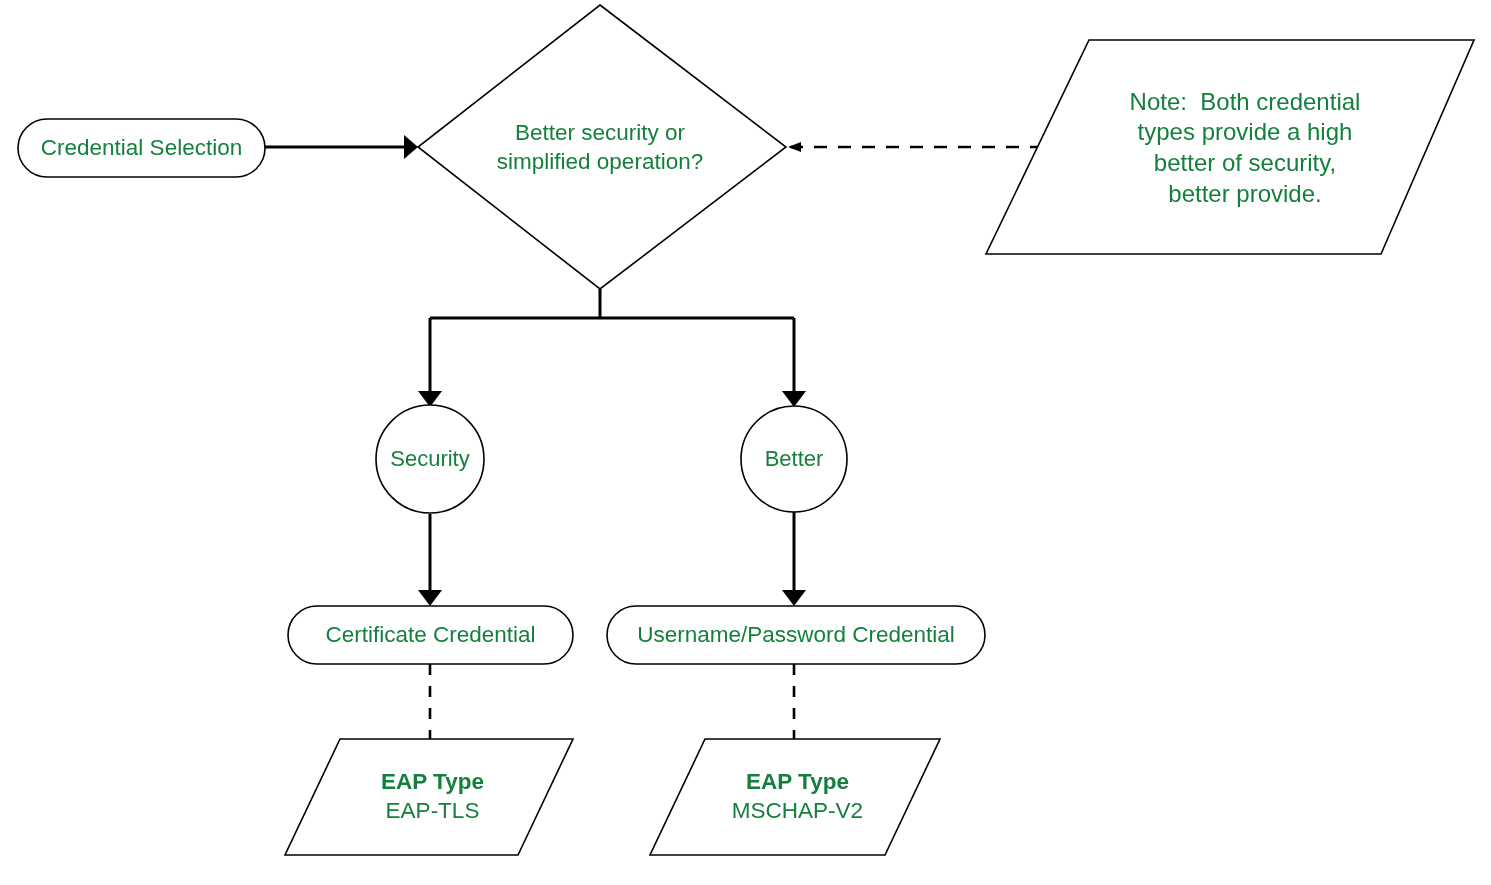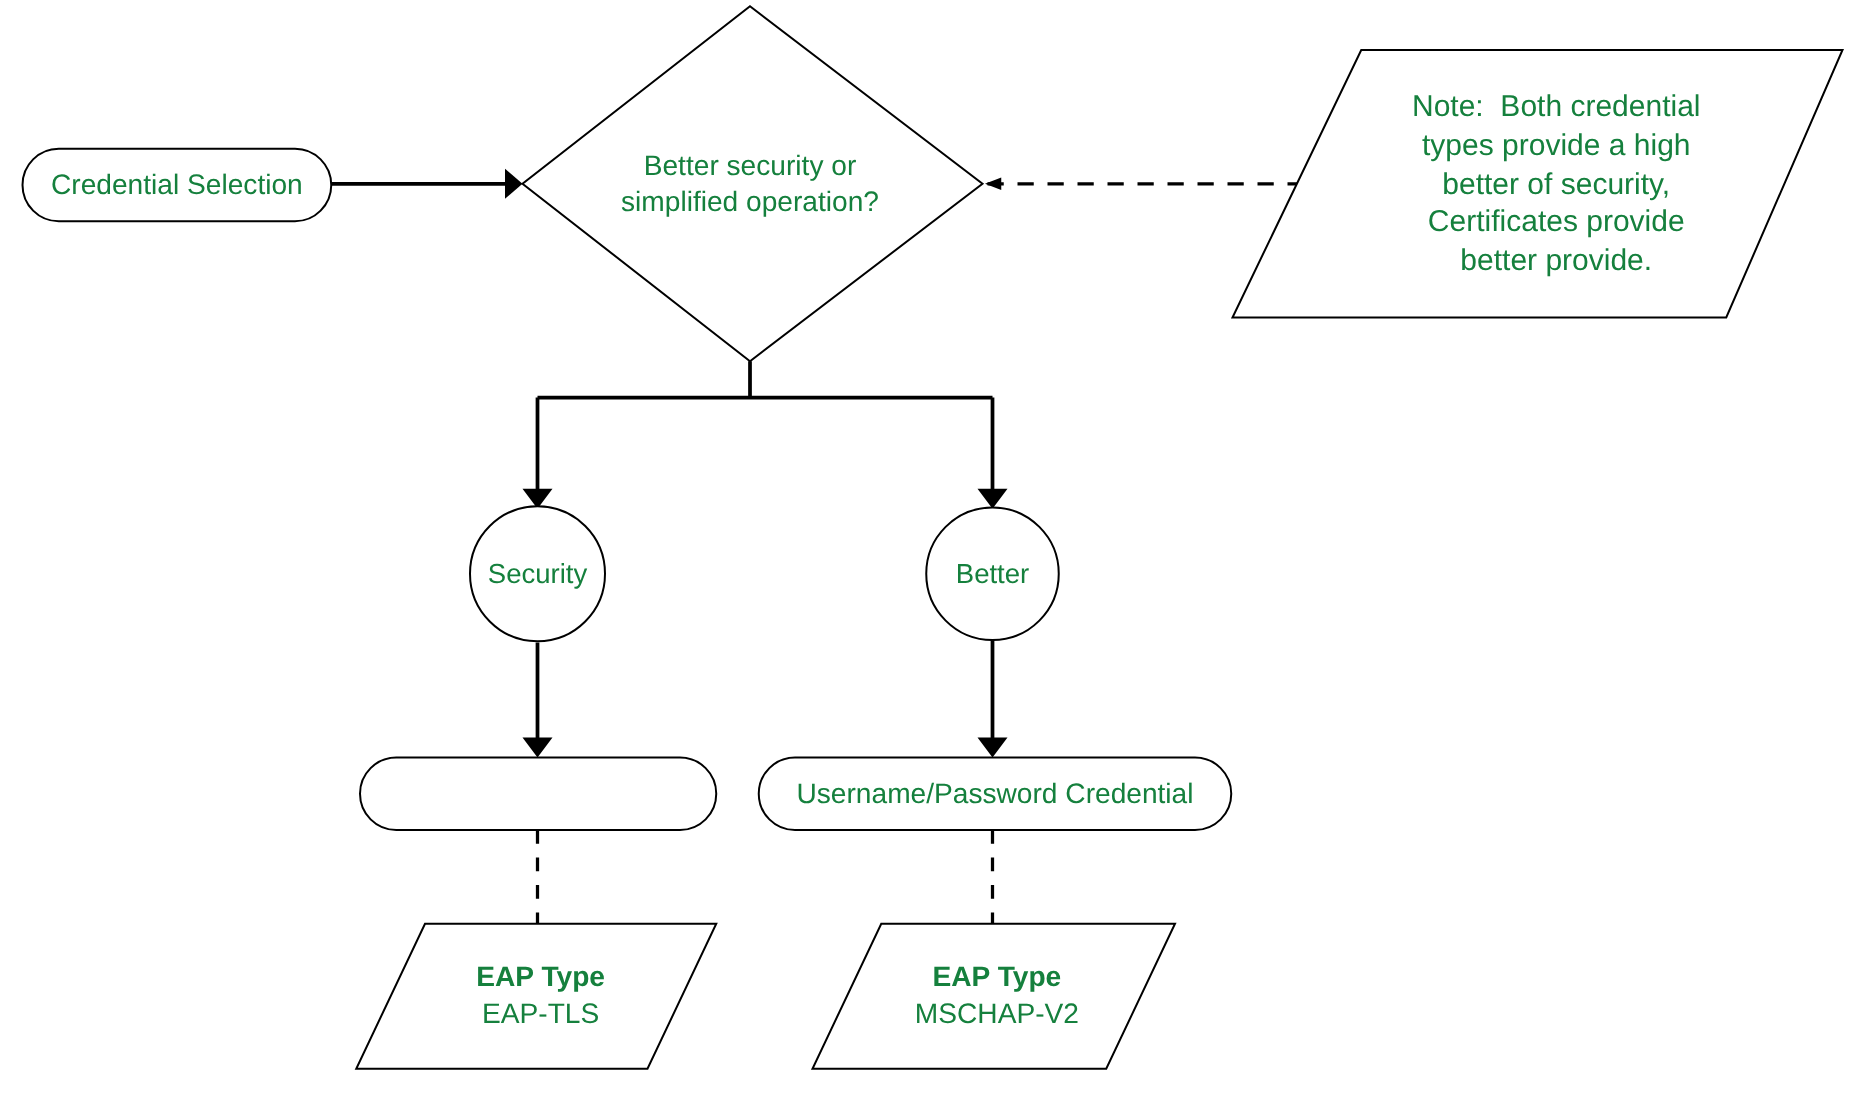--- a/index.html
+++ b/index.html
@@ -150,28 +150,28 @@
     <span>Better security or</span>
     <span>simplified operation?</span>
   </div>
 
   <div class="lbl lbl-22 center-box" style="left:18px; top:119px; width:247px; height:58px;">Credential Selection</div>
 
   <div class="lbl lbl-24 stack" style="left:1095px; top:63px; width:300px; height:170px;">
     <span>Note:  Both credential</span>
     <span>types provide a high</span>
     <span>better of security,</span>
-    <span>Certificates provide</span>
     <span>better provide.</span>
   </div>
 
   <div class="lbl lbl-21 center-box" style="left:370px; top:430px; width:120px; height:58px;">Security</div>
 
   <div class="lbl lbl-21 center-box" style="left:736px; top:430px; width:116px; height:58px;">Better</div>
 
+  <div class="lbl lbl-22 center-box" style="left:288px; top:606px; width:285px; height:58px;">Certificate Credential</div>
 
   <div class="lbl lbl-22 center-box" style="left:607px; top:606px; width:378px; height:58px;">Username/Password Credential</div>
 
   <div class="lbl stack" style="left:320px; top:762px; width:225px; height:70px;">
     <span class="lbl-22 lbl-bold">EAP Type</span>
     <span class="lbl-22">EAP-TLS</span>
   </div>
 
   <div class="lbl stack" style="left:685px; top:762px; width:225px; height:70px;">
     <span class="lbl-22 lbl-bold">EAP Type</span>

